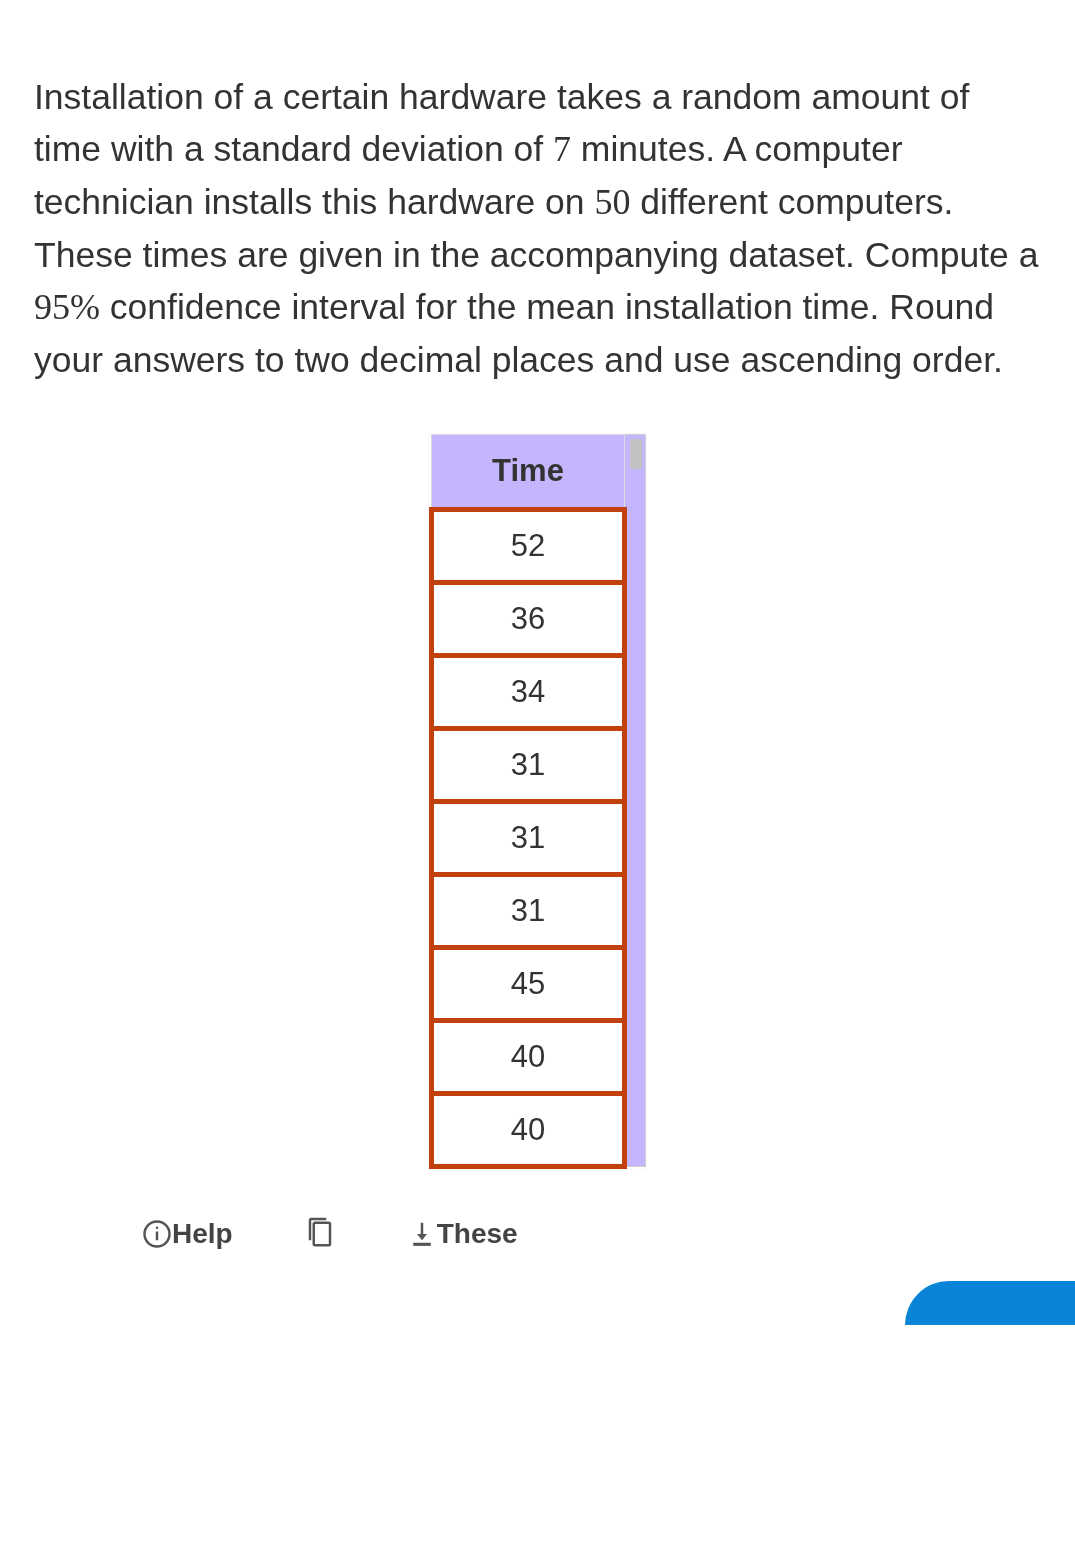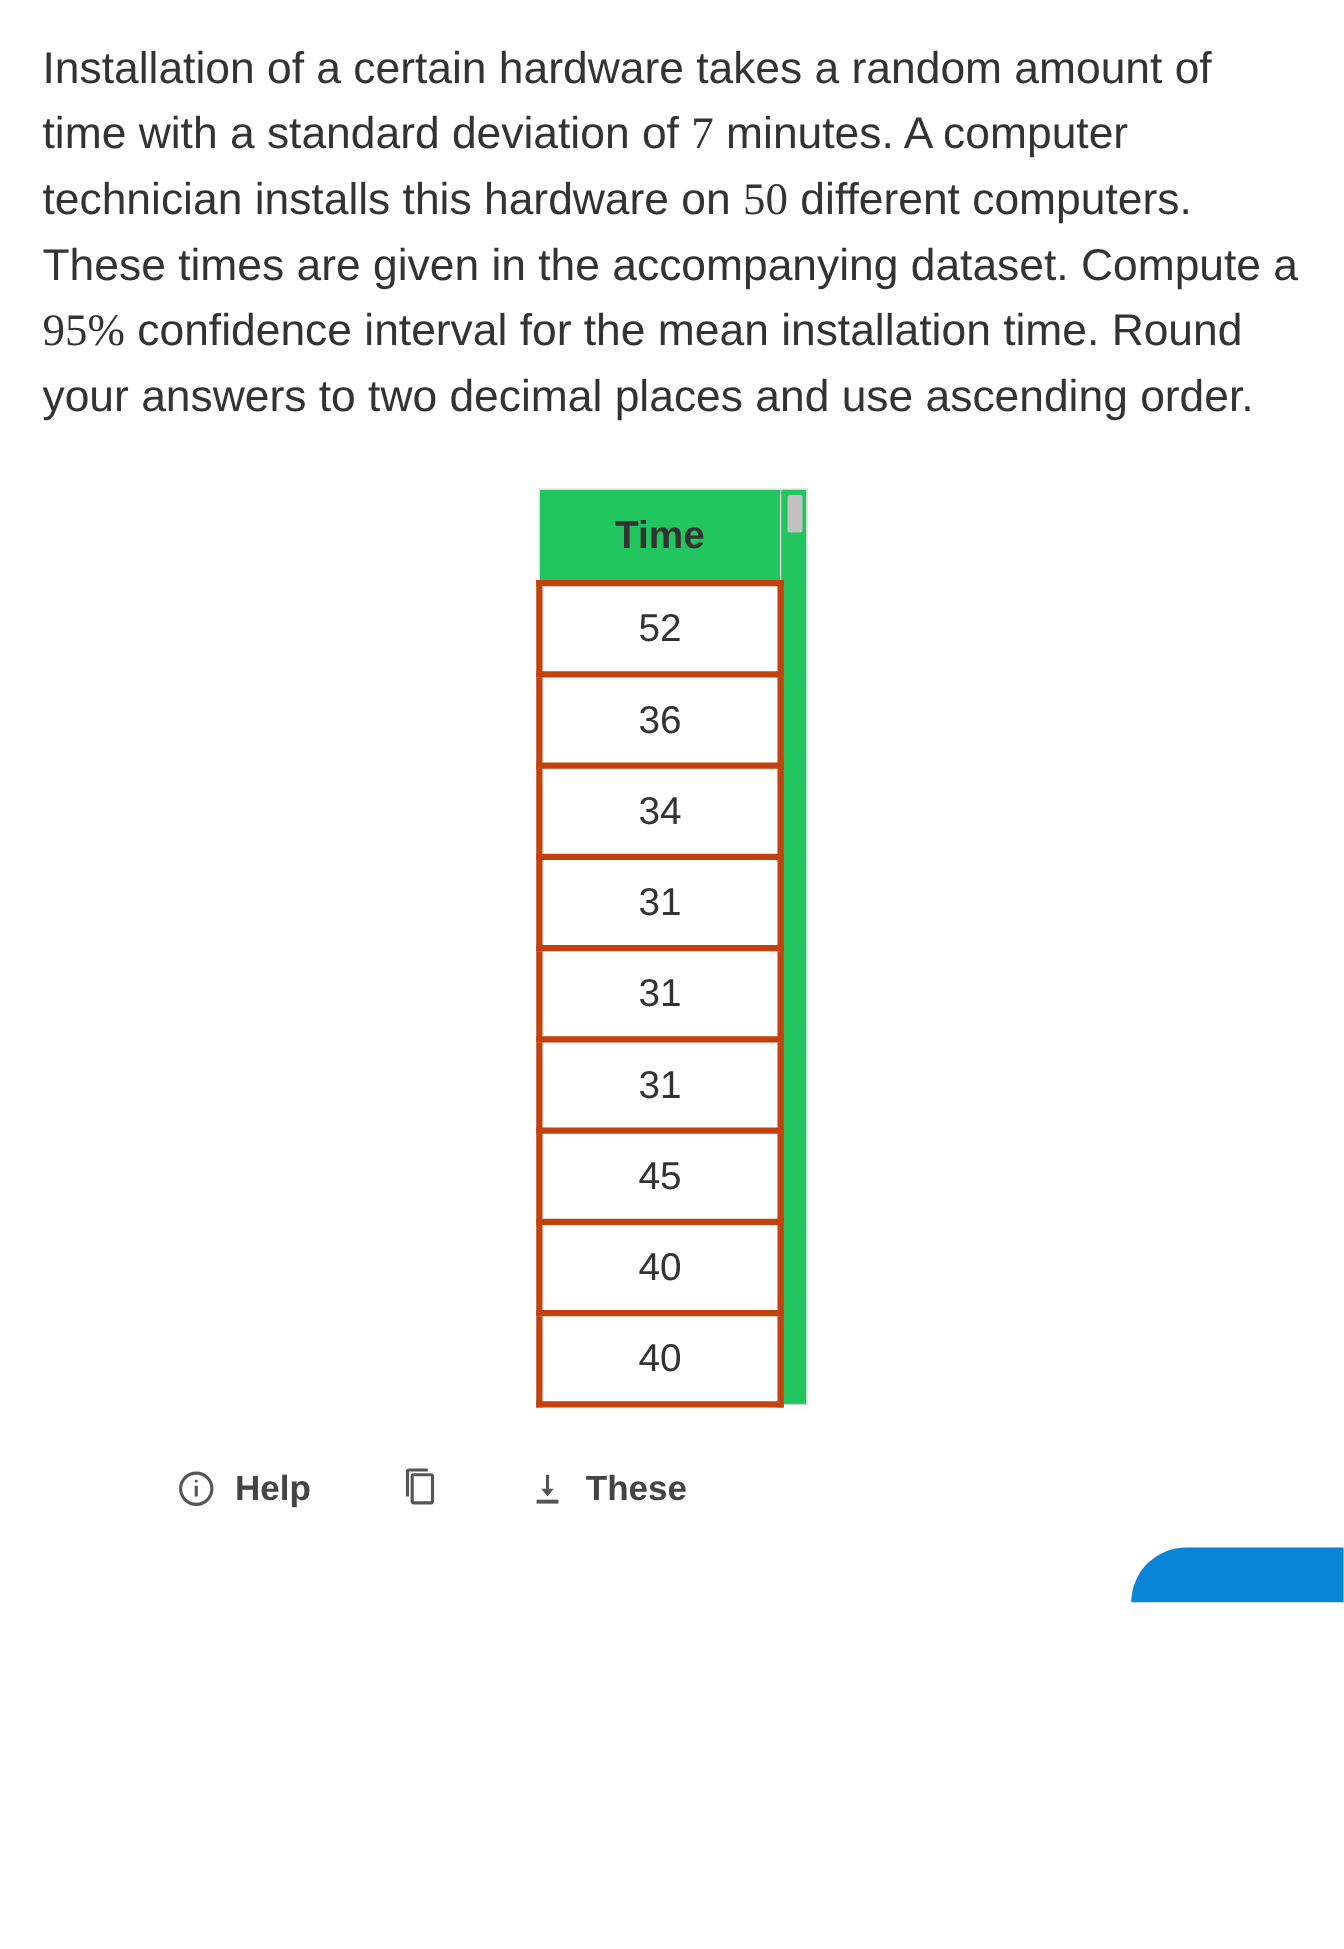--- a/index.html
+++ b/index.html
@@ -6,20 +6,21 @@
     margin: 0;
     padding: 0;
     width: 1075px;
     background: #ffffff;
     font-family: "Segoe UI", "Helvetica Neue", Arial, sans-serif;
     color: #333333;
   }
   .page {
     padding: 28px 34px 0 34px;
     box-sizing: border-box;
+    margin-top: 43px;
   }
   .question-text {
     font-size: 35.5px;
     line-height: 1.47;
     color: #333333;
     margin-bottom: 48px;
   }
   .stat-value {
     font-family: "Cambria Math", "Times New Roman", serif;
     font-size: 36px;
@@ -29,21 +30,21 @@
     justify-content: center;
     margin-bottom: 48px;
   }
   .data-table {
     border: 1px solid #cfcfcf;
     border-collapse: collapse;
     box-shadow: 0 0 0 1px rgba(0,0,0,0.02);
     position: relative;
   }
   .data-table th {
-    background: #22c55e;
+    background: #c4b5fd;
     font-weight: 700;
     font-size: 31px;
     color: #333333;
     padding: 18px 60px;
     border: 1px solid #dcdcdc;
     text-align: left;
   }
   .data-table td {
     font-size: 31px;
     color: #333333;
@@ -71,21 +72,20 @@
     gap: 72px;
     padding-left: 108px;
     font-size: 28px;
     font-weight: 600;
     color: #444;
     margin-bottom: 30px;
   }
   .action-item {
     display: inline-flex;
     align-items: center;
-    gap: 16px;
     cursor: pointer;
   }
   .action-item svg { display: block; }
   .bottom-blue {
     position: relative;
     height: 44px;
   }
   .blue-pill {
     position: absolute;
     right: 0;

